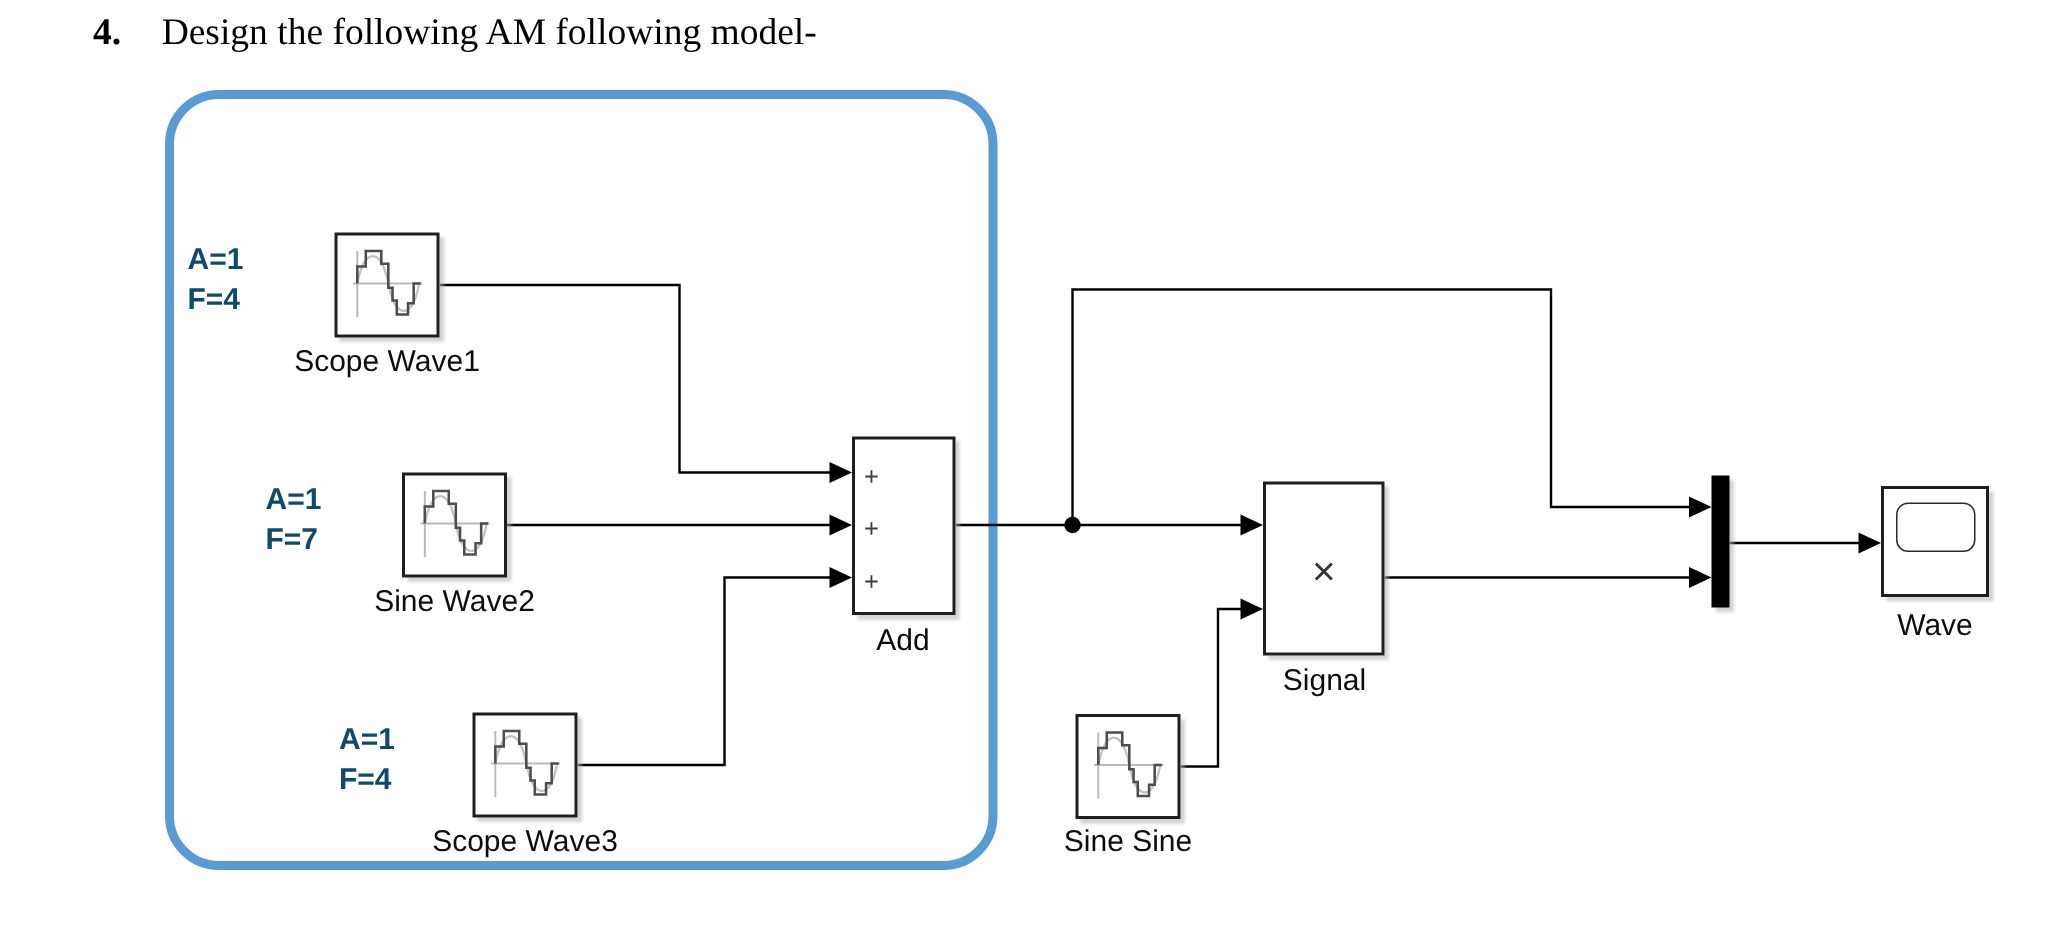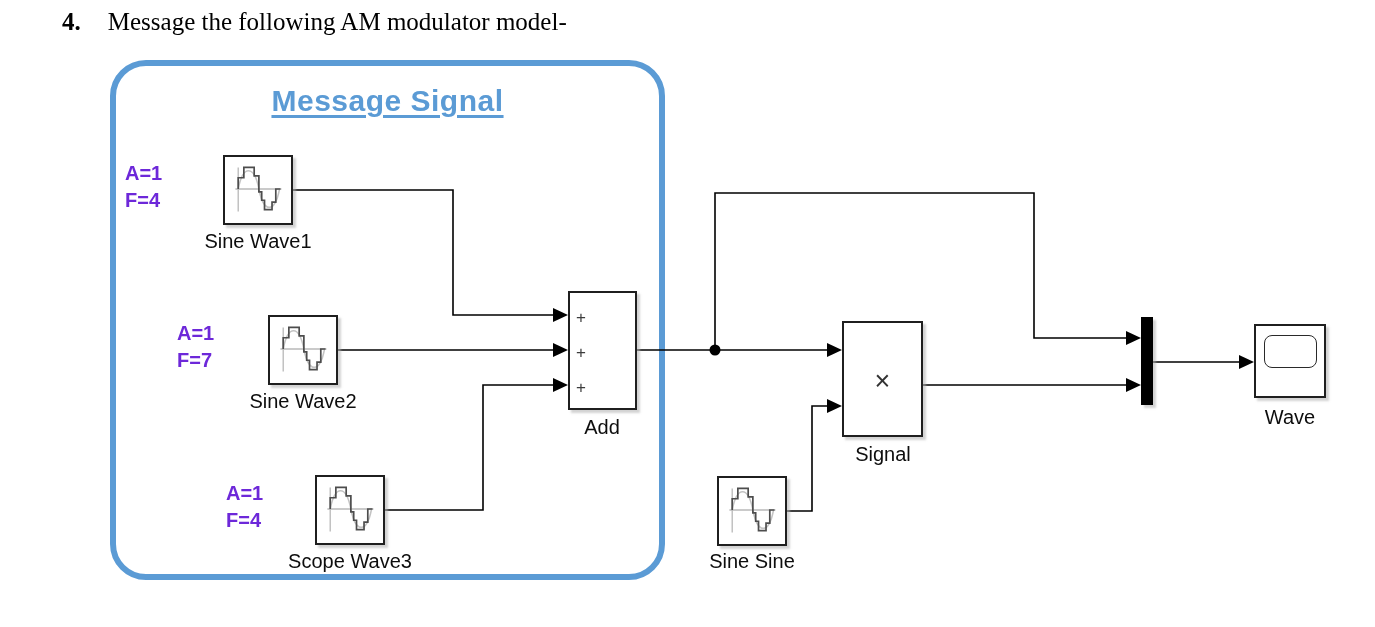--- a/index.html
+++ b/index.html
@@ -33,38 +33,37 @@
   .sine-icon .steps{stroke:#4d4d4d;stroke-width:1.8;fill:none;}
   .add-blk{left:568px;top:291px;width:69px;height:119px;}
   .add-port{position:absolute;left:6px;font-size:17px;color:#3c3c3c;line-height:1;}
   .product-blk{left:842px;top:321px;width:81px;height:116px;}
   .product-sym{position:absolute;left:0;top:43px;width:100%;text-align:center;font-size:27px;font-weight:400;color:#333;}
   .mux-blk{position:absolute;left:1141px;top:317px;width:12px;height:88px;background:#000;box-shadow:3px 3px 2px rgba(175,175,175,0.55);}
   .scope-blk{left:1254px;top:324px;width:72px;height:74px;}
   .scope-screen{position:absolute;left:8px;top:9px;width:51px;height:31px;border:1.8px solid #2a2a2a;border-radius:8px;background:#fff;}
   
   .blk-label{position:absolute;width:160px;text-align:center;font-size:20px;color:#0d0d0d;white-space:nowrap;}
-  .annot{position:absolute;font-size:20px;font-weight:bold;color:#6d28d9;line-height:27px;white-space:nowrap;}
+  .annot{position:absolute;font-size:20px;font-weight:bold;color:#0c4a6e;line-height:27px;white-space:nowrap;}
   
   .wires{position:absolute;left:0;top:0;width:1375px;height:627px;pointer-events:none;}
   .wires polyline{fill:none;stroke:#000;stroke-width:1.6;}
   .wires polygon{fill:#000;stroke:none;}
   .wires circle{fill:#000;}
 </style>
 </head>
 <body>
 
 <div class="canvas">
 
   <div class="title">
-    <span class="title-num">4.</span><span class="title-text">Message the following AM modulator model-</span>
+    <span class="title-num">4.</span><span class="title-text">Design the following AM following model-</span>
   </div>
 
   <div class="group-box"></div>
-  <div class="group-label">Message Signal</div>
 
   <svg class="wires" viewBox="0 0 1375 627">
 
     <polyline points="293,190 453,190 453,315 554,315"></polyline>
     <polygon points="568,315 553,308 553,322"></polygon>
 
     <polyline points="338,350 554,350"></polyline>
     <polygon points="568,350 553,343 553,357"></polygon>
 
     <polyline points="385,510 483,510 483,385 554,385"></polyline>
@@ -92,21 +91,21 @@
     <div>F=4</div>
   </div>
   <div class="blk sine-blk" style="left:223px;top:155px">
     <svg class="sine-icon" viewBox="0 0 66 66">
       <line class="axis" x1="13" y1="10" x2="13" y2="57"></line>
       <line class="axis" x1="10" y1="33" x2="59" y2="33"></line>
       <path class="sine" d="M13,33 C18,7 30,7 35,33 C40,59 52,59 57,33"></path>
       <path class="steps" d="M13,33 V21 H19 V10 H30 V19 H35 V36 H38 V45 H41 V55 H49 V47 H53 V33 H58"></path>
     </svg>
   </div>
-  <div class="blk-label" style="left:178px;top:230px">Sine Wave1</div>
+  <div class="blk-label" style="left:178px;top:230px">Scope Wave1</div>
 
   <div class="annot" style="left:177px;top:320px">
     <div>A=1</div>
     <div>F=7</div>
   </div>
   <div class="blk sine-blk" style="left:268px;top:315px">
     <svg class="sine-icon" viewBox="0 0 66 66">
       <line class="axis" x1="13" y1="10" x2="13" y2="57"></line>
       <line class="axis" x1="10" y1="33" x2="59" y2="33"></line>
       <path class="sine" d="M13,33 C18,7 30,7 35,33 C40,59 52,59 57,33"></path>

